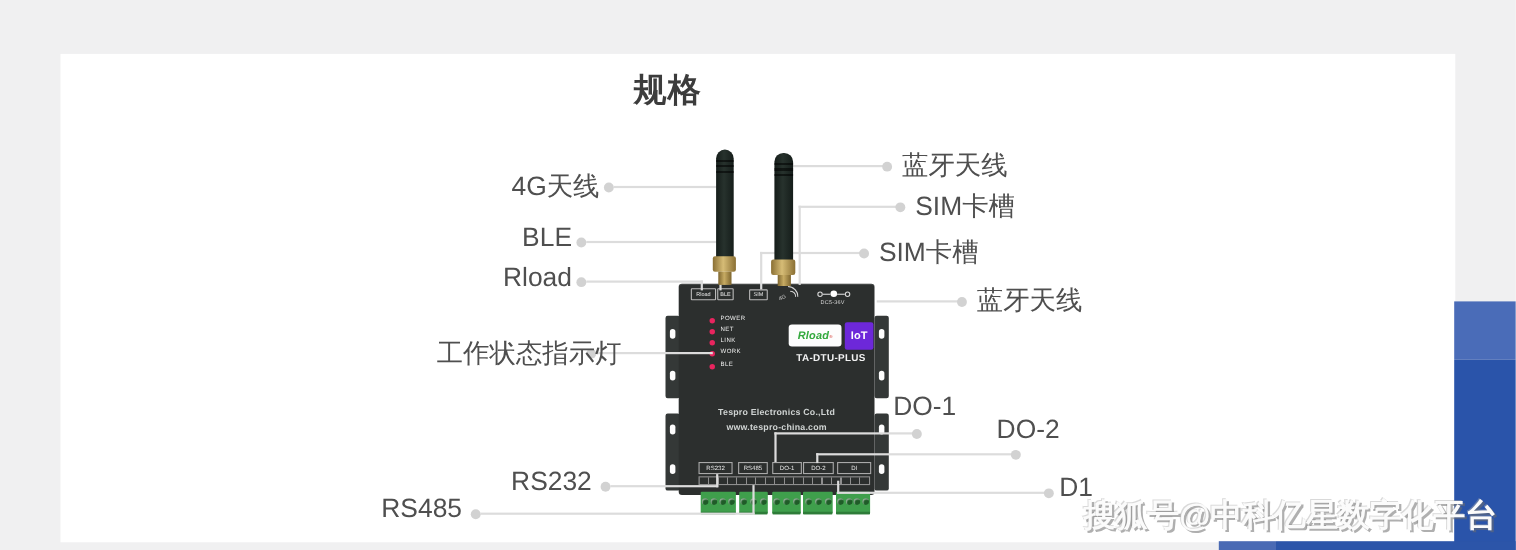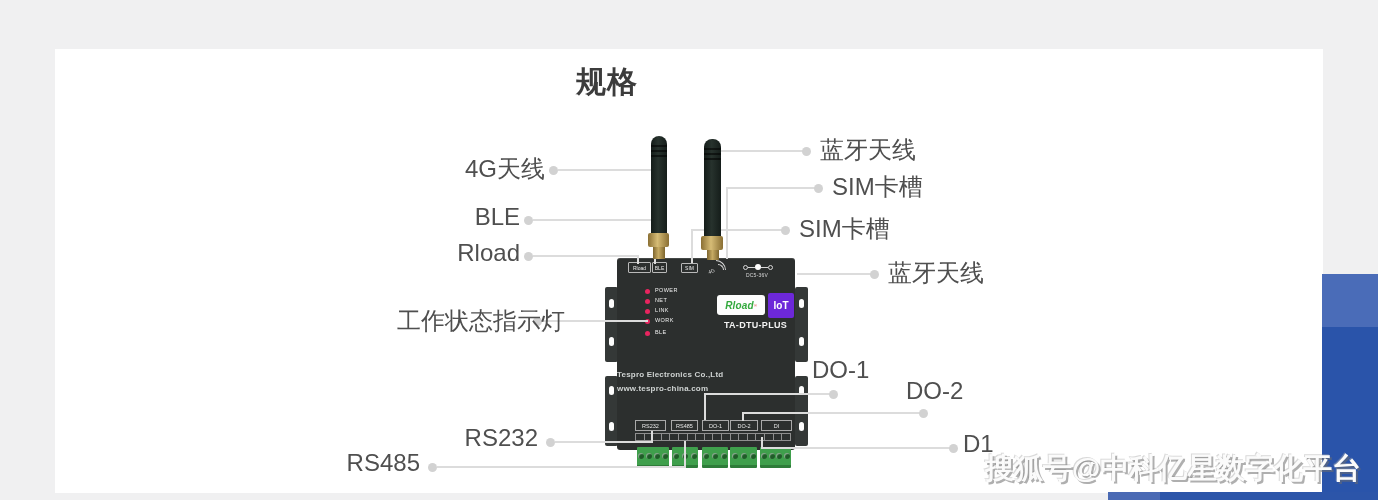--- a/index.html
+++ b/index.html
@@ -38,21 +38,21 @@
   .led-label { position:absolute; left:38px; font-size:5.5px; color:#efefef; letter-spacing:.4px; }
   #brandbox { position:absolute; left:100px; top:37px; width:48px; height:20px; background:#fdfdfd;
               border-radius:3px; display:flex; align-items:center; justify-content:center; }
   #brandtext { color:#33a93d; font-weight:bold; font-style:italic; font-size:10px; letter-spacing:.2px; }
   #brandreg { color:#d4342c; font-size:4px; vertical-align:super; }
   #iotbox { position:absolute; left:151px; top:35px; width:26px; height:25px; background:#6d28d9;
             border-radius:2px; color:#ffffff; font-weight:bold; font-size:10px;
             display:flex; align-items:center; justify-content:center; }
   #model { position:absolute; left:99px; top:62px; width:79px; text-align:center; color:#f2f2f2;
            font-weight:bold; font-size:9px; letter-spacing:.3px; }
-  .company { position:absolute; left:0; width:178px; text-align:left; color:#cfd3d2;
+  .company { position:absolute; left:0; width:178px; text-align:center; color:#cfd3d2;
              font-weight:bold; font-size:8px; letter-spacing:.2px; }
   .termbox { position:absolute; top:162px; height:11px; border:1px solid #a9a9a9; color:#e9e9e9;
              font-size:5.5px; display:flex; align-items:center; justify-content:center; }
   #pinrow { position:absolute; left:18px; top:175px; width:156px; height:8px;
             border:1px solid #8f8f8f;
             background:repeating-linear-gradient(90deg, transparent 0 7.6px, #8f8f8f 7.6px 8.6px); }
 
   
   .tblock { position:absolute; top:447px; height:21px; background:#3f9f4c; border-radius:1px;
             border-bottom:3px solid #2e7c39; display:flex; align-items:center;

